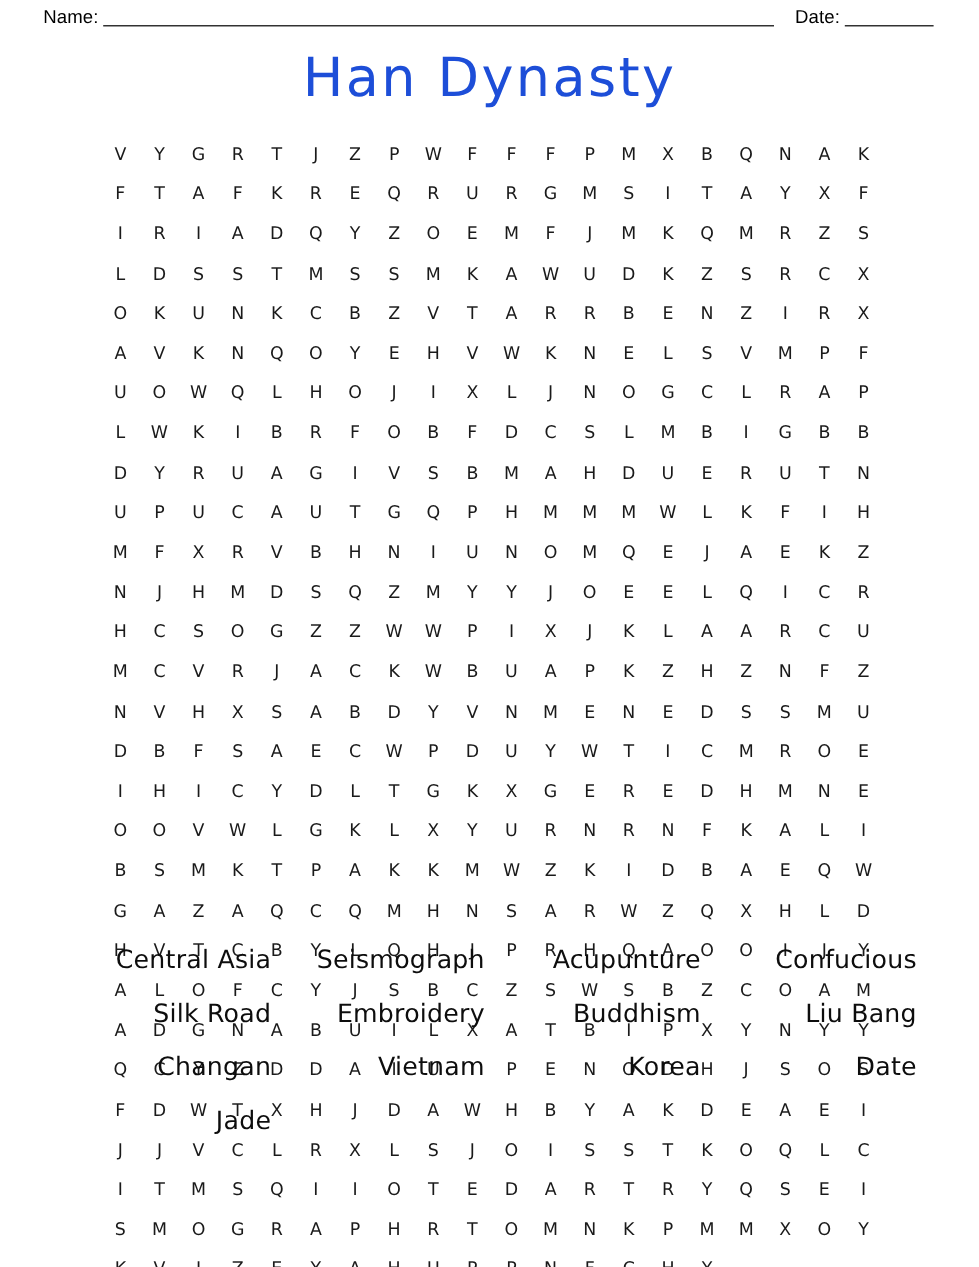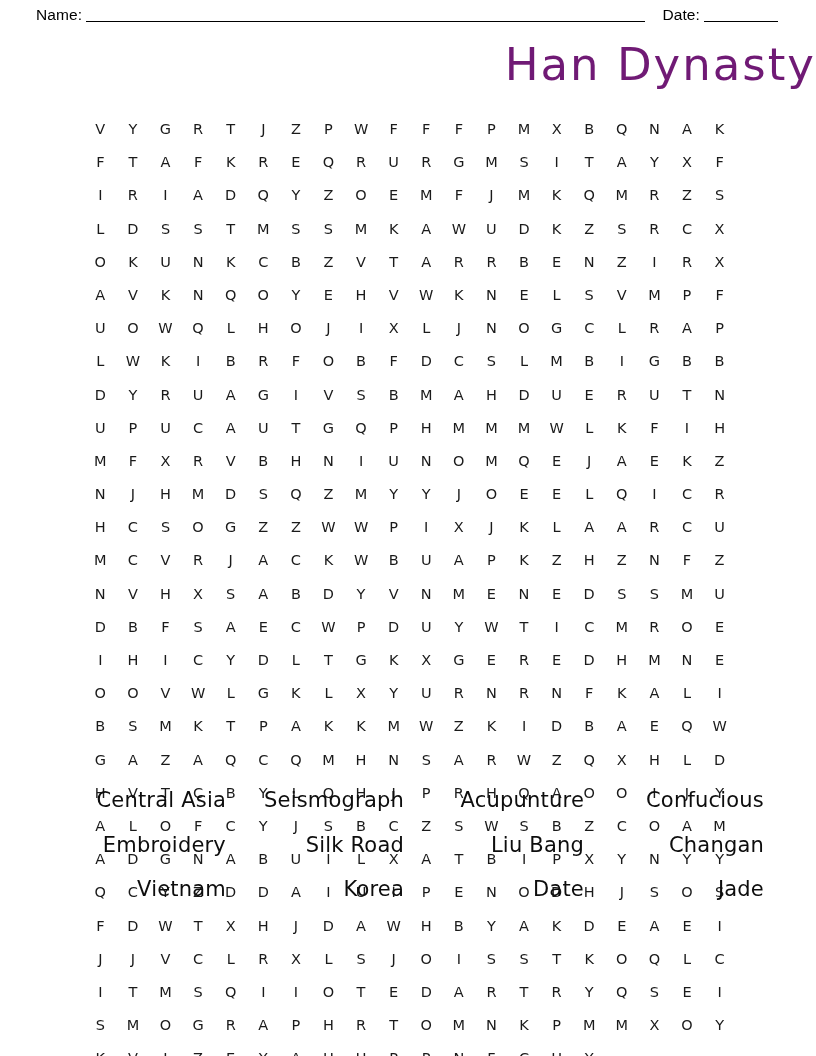--- a/index.html
+++ b/index.html
@@ -42,26 +42,26 @@
   .name-rule { flex: 1 1 auto; }
   .date-rule { width: 74px; flex: 0 0 74px; }
   .date-label { margin-left: 15px; }
 
   
   .title {
     position: absolute;
     top: 38px;
     left: 0;
     width: 816px;
-    text-align: right;
+    text-align: center;
     font-family: "DejaVu Sans", sans-serif;
     font-size: 45px;
     font-weight: 400;
     letter-spacing: 2px;
-    color: #701a75;
+    color: #1d4ed8;
   }
 
   
   .grid {
     position: absolute;
     top: 113px;
     left: 84px;
     width: 652px;
     display: grid;
     grid-template-columns: repeat(20, 32.6px);
@@ -686,21 +686,22 @@
     <div class="cell">C</div>
     <div class="cell">H</div>
     <div class="cell">Y</div>
   </div>
 
 <div class="wordlist">
     <div class="word">Central Asia</div>
     <div class="word">Seismograph</div>
     <div class="word">Acupunture</div>
     <div class="word">Confucious</div>
+    <div class="word">Silk Road</div>
     <div class="word">Embroidery</div>
-    <div class="word">Silk Road</div>
+    <div class="word">Buddhism</div>
     <div class="word">Liu Bang</div>
     <div class="word">Changan</div>
     <div class="word">Vietnam</div>
     <div class="word">Korea</div>
     <div class="word">Date</div>
     <div class="word">Jade</div>
   </div>
 
 </body></html>

